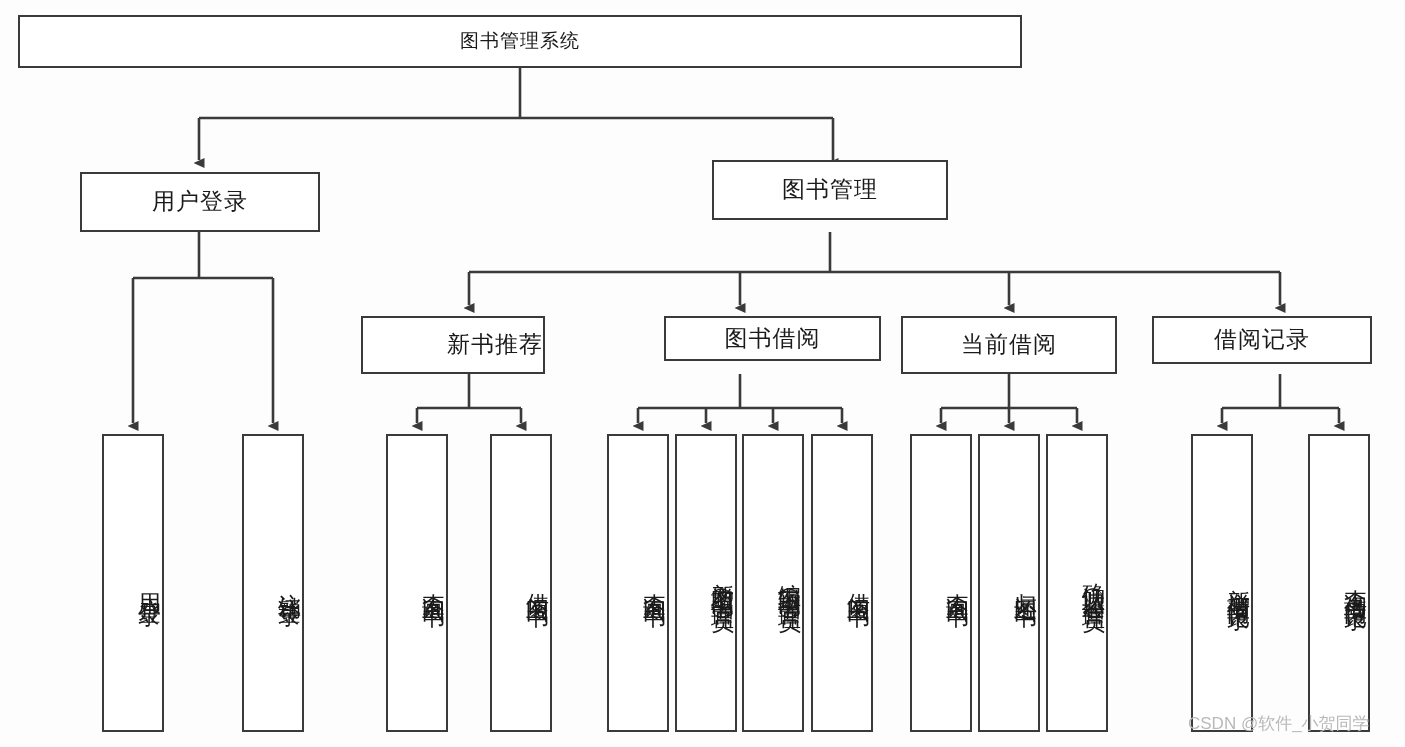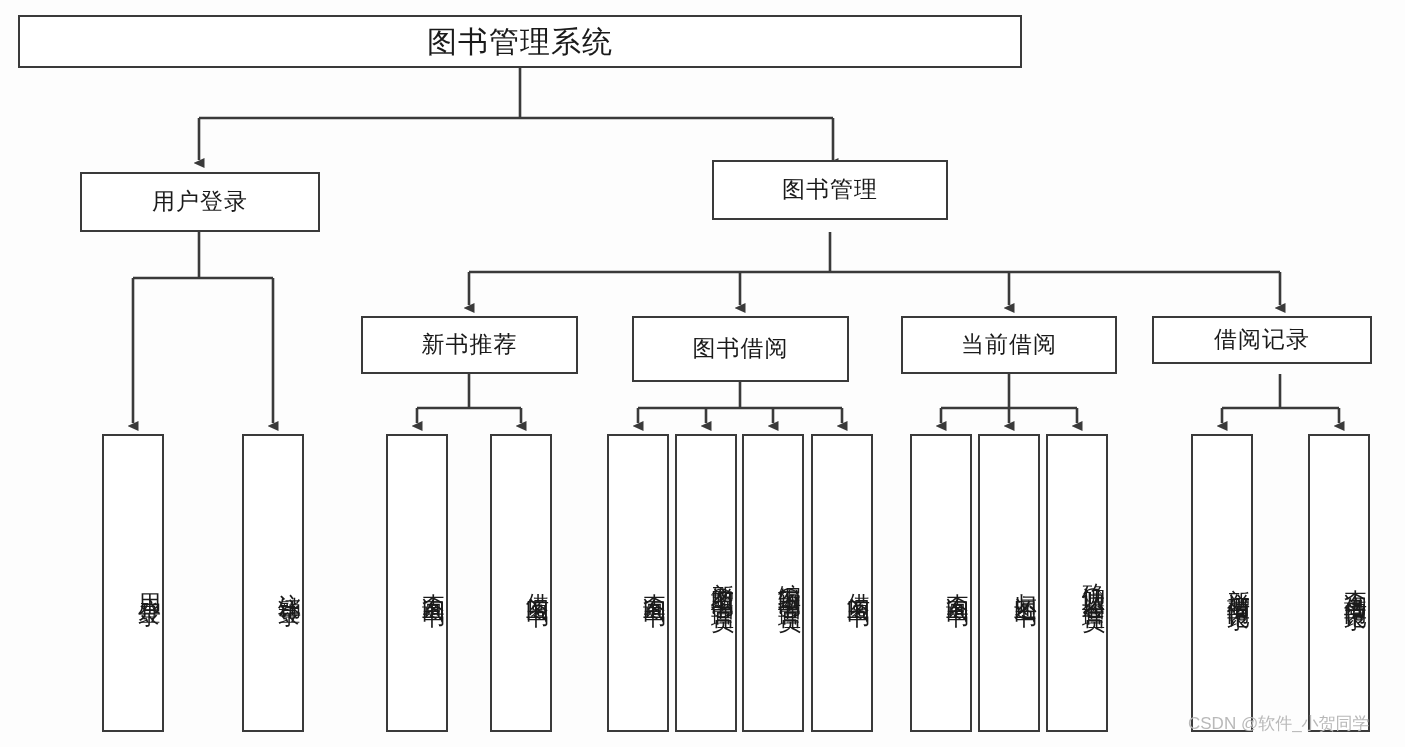--- a/index.html
+++ b/index.html
@@ -50,21 +50,21 @@
     align-items: flex-start;
     justify-content: center;
   }
   .node.vert .label {
     writing-mode: vertical-rl;
     text-orientation: upright;
     display: block;
     text-align: center;
   }
   .node.root {
-    font-size: 30px;
+    font-size: 19px;
   }
   .watermark {
     position: absolute;
     left: 1188px;
     top: 712px;
     font-size: 17px;
     color: #b9b9b9;
     white-space: nowrap;
     font-family: "Liberation Sans", "DejaVu Sans", sans-serif;
   }
@@ -129,25 +129,25 @@
   </div>
 
   <div class="node horiz" style="left:80px; top:172px; width:240px; height:60px;">
     <span class="label">用户登录</span>
   </div>
 
   <div class="node horiz" style="left:712px; top:160px; width:236px; height:60px;">
     <span class="label">图书管理</span>
   </div>
 
-  <div class="node horiz" style="left:361px; top:316px; width:217px; height:58px;">
+  <div class="node horiz" style="left:361px; top:316px; width:184px; height:58px;justify-content:flex-end;">
     <span class="label">新书推荐</span>
   </div>
 
-  <div class="node horiz" style="left:632px; top:316px; width:217px; height:66px;align-items:center;">
+  <div class="node horiz" style="left:664px; top:316px; width:217px; height:45px;align-items:center;">
     <span class="label">图书借阅</span>
   </div>
 
   <div class="node horiz" style="left:901px; top:316px; width:216px; height:58px;">
     <span class="label">当前借阅</span>
   </div>
 
   <div class="node horiz" style="left:1152px; top:316px; width:220px; height:48px;">
     <span class="label">借阅记录</span>
   </div>

